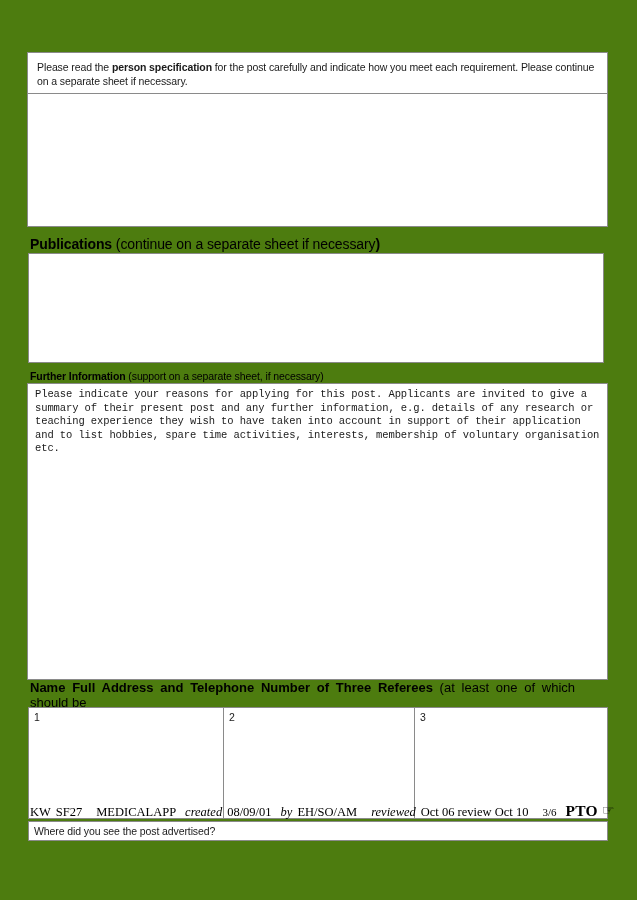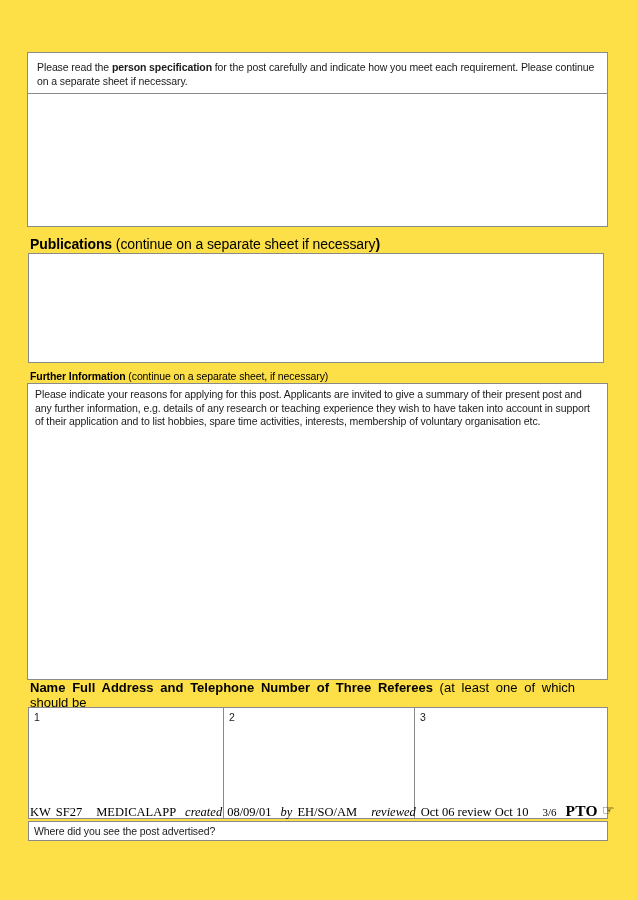--- a/index.html
+++ b/index.html
@@ -16,21 +16,21 @@
     color: #000000;
     overflow: hidden;
   }
 
   .page {
     position: absolute;
     left: 0;
     top: 0;
     width: 637px;
     height: 900px;
-    background: #fde047;
+    background: #4d7c0f;
   }
 
   
   .box {
     position: absolute;
     box-sizing: border-box;
     border: 1px solid #8a8a8a;
     background: #ffffff;
   }
 
@@ -104,20 +104,21 @@
     width: 581px;
     height: 297px;
   }
   #further-info-instruction {
     position: absolute;
     left: 0;
     right: 0;
     top: 0;
     padding: 4px 7px 3px 7px;
     box-sizing: border-box;
+    font-family: Liberation Mono, monospace;
   }
 
   
   #referees-heading {
     position: absolute;
     left: 30px;
     top: 681px;
     width: 545px;
     font-size: 13px;
     line-height: 14.5px;
@@ -215,21 +216,21 @@
     </div>
     <div id="person-spec-answer"></div>
   </div>
 
   <div id="publications-heading">
     <span class="h-strong">Publications</span><span> (continue on a separate sheet if necessary</span><span class="paren-bold">)</span>
   </div>
   <div class="box" id="publications-box"></div>
 
   <div id="further-info-heading">
-    <span class="h-strong">Further Information</span><span> (continue on a separate sheet, if necessary)</span>
+    <span class="h-strong">Further Information</span><span> (support on a separate sheet, if necessary)</span>
   </div>
   <div class="box" id="further-info-box">
     <div id="further-info-instruction" class="instr-text">Please indicate your reasons for applying for this post.  Applicants are invited to give a summary of their present post and any further information, e.g. details of any research or teaching experience they wish to have taken into account in support of their application and to list hobbies, spare time activities, interests, membership of voluntary organisation etc.</div>
   </div>
 
   <div id="referees-heading">
     <span class="h-strong">Name Full Address and Telephone Number of Three Referees</span><span> (at least one of which should be</span>
   </div>
   <div class="box" id="referees-box">
     <div class="referee-col" id="referee-col-1">

